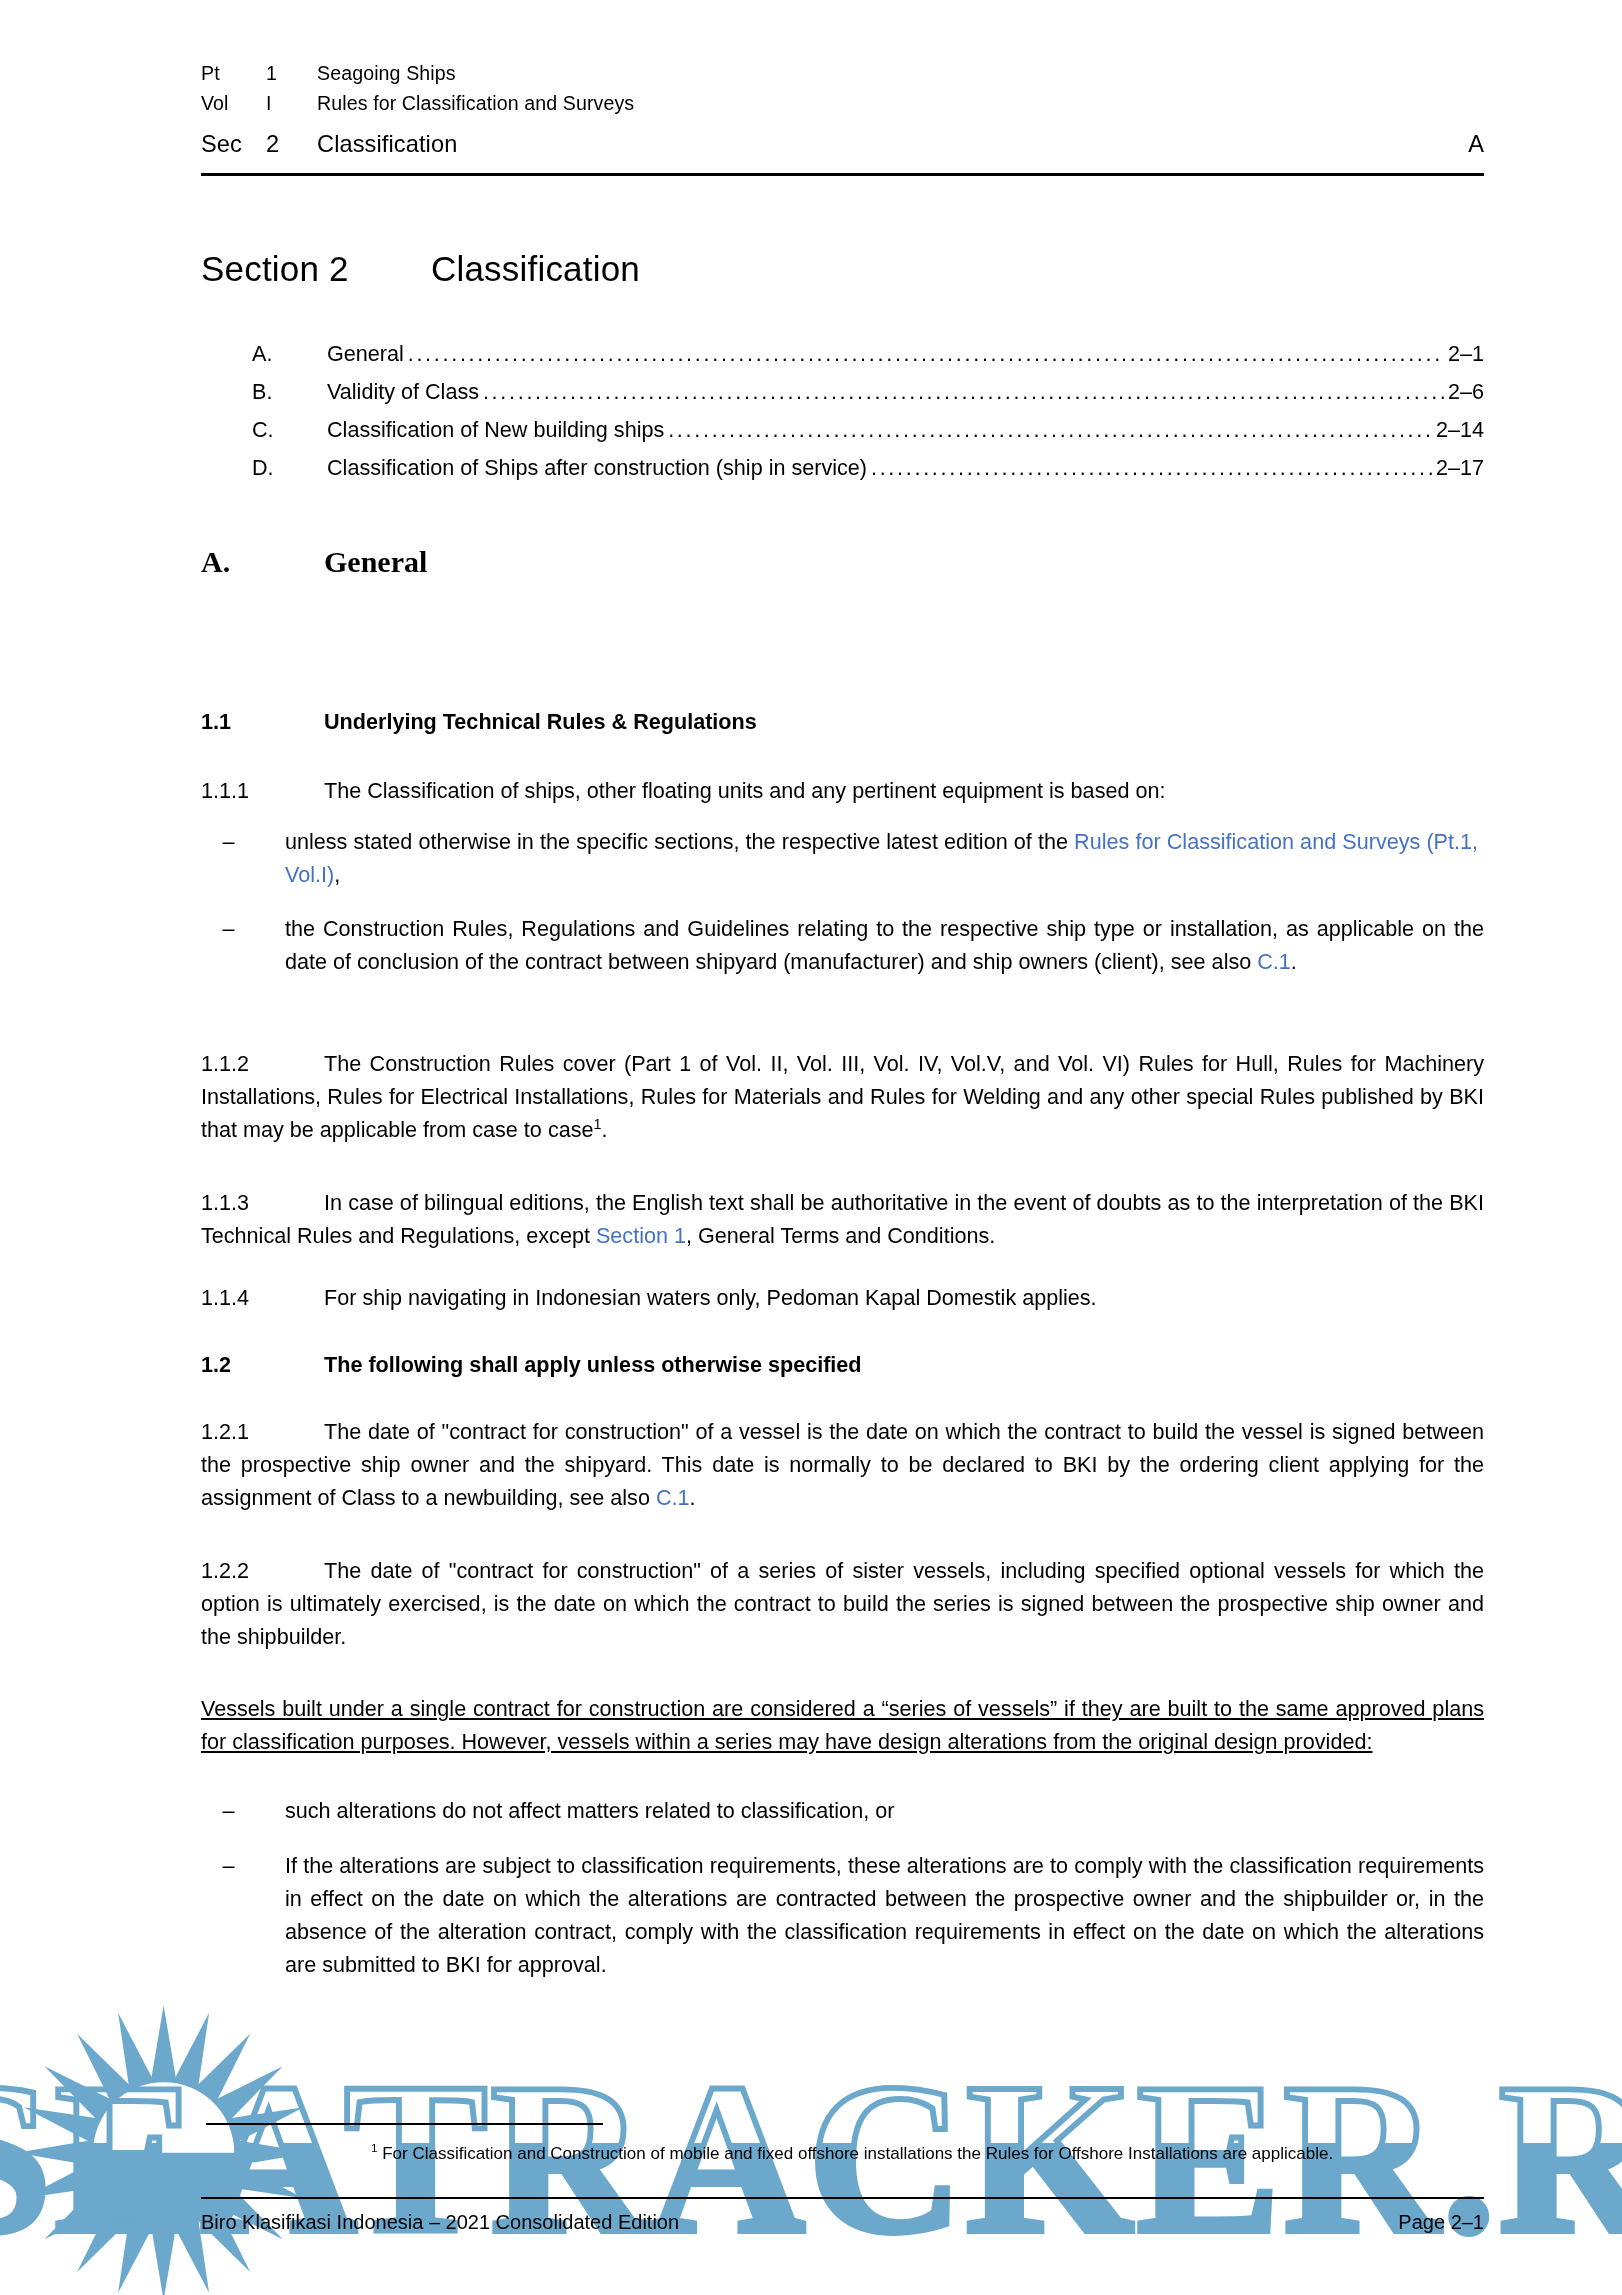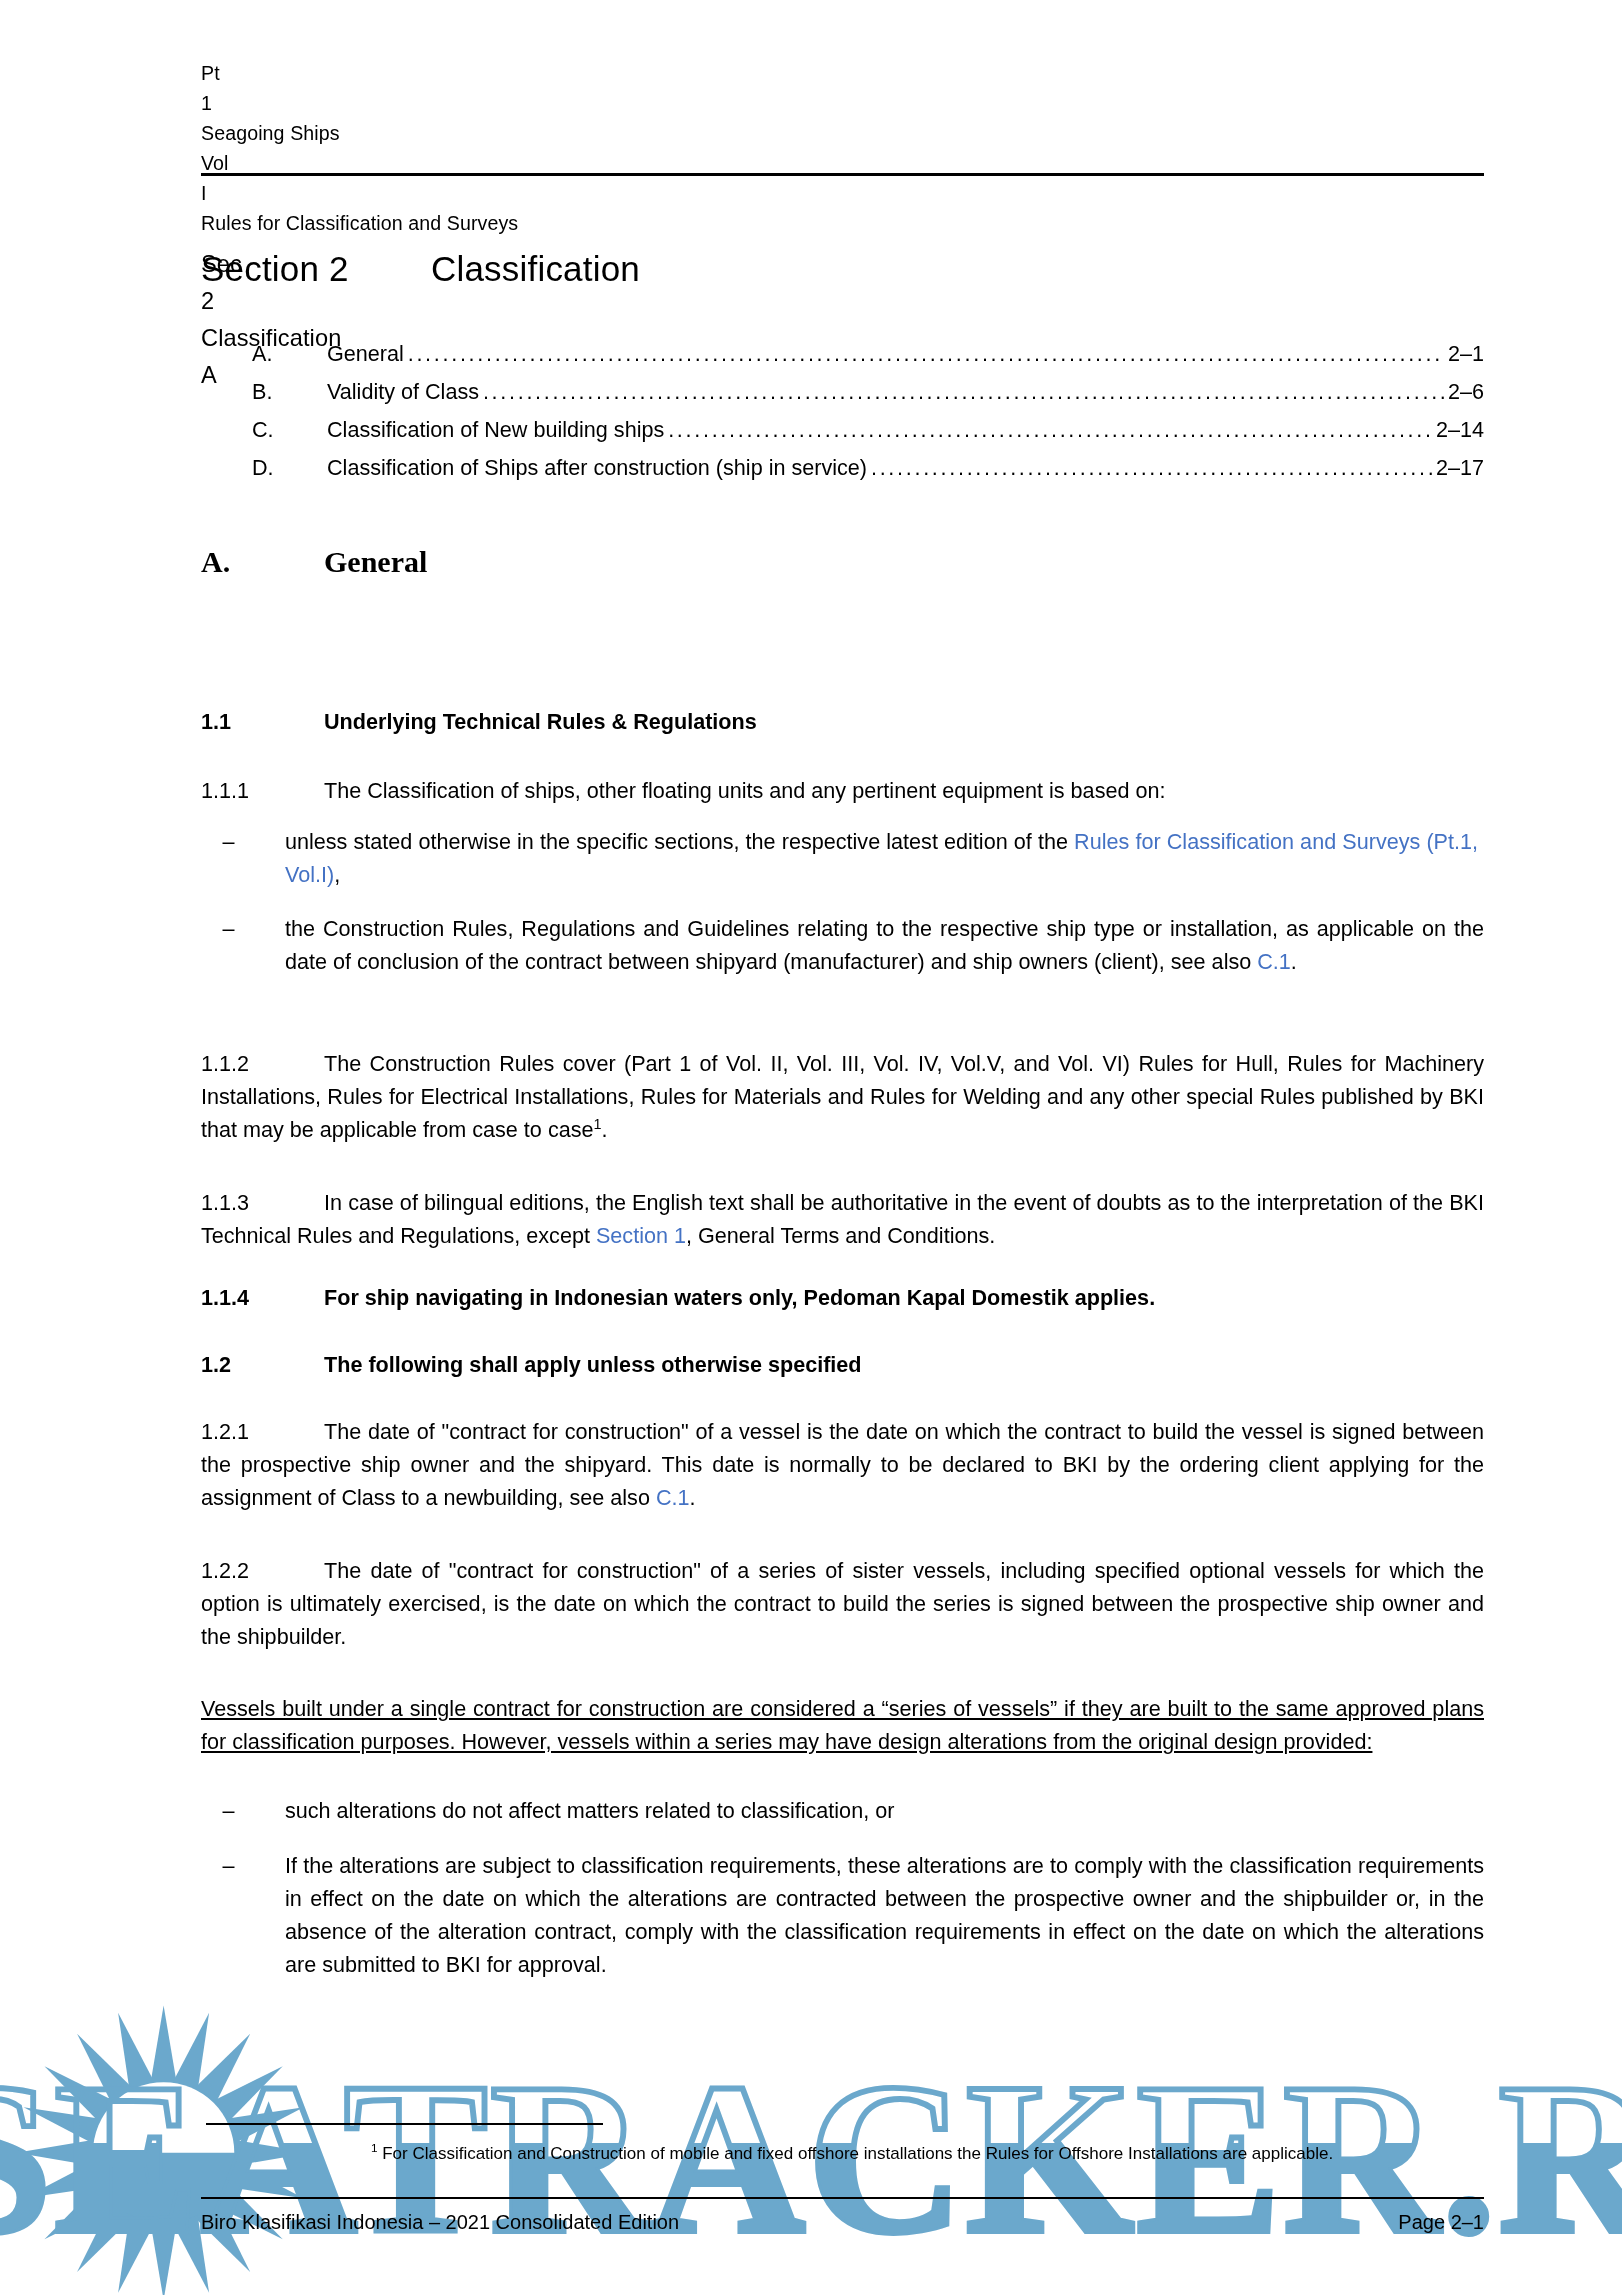--- a/index.html
+++ b/index.html
@@ -50,21 +50,20 @@
     left: 201px;
     top: 58px;
     width: 1283px;
   }
   .rh-row {
     display: flex;
     align-items: baseline;
     font-size: 19.6px;
     line-height: 30px;
     letter-spacing: 0.1px;
-    flex-direction: column;
   }
   .rh-row .c1 { width: 65px; flex: none; }
   .rh-row .c2 { width: 51px; flex: none; }
   .rh-row .c3 { flex: 1 1 auto; }
   .rh-row .c4 { flex: none; text-align: right; }
   .rh-row.sec {
     font-size: 23.6px;
     line-height: 37px;
     margin-top: 7.9px;
   }
@@ -360,21 +359,21 @@
     </div>
 
     <div class="para" style="top:1047px;">
       <span class="pn">1.1.2</span><span>The Construction Rules cover (Part 1 of Vol. II, Vol. III, Vol. IV, Vol.V, and Vol. VI) Rules for Hull, Rules for Machinery Installations, Rules for Electrical Installations, Rules for Materials and Rules for Welding and any other special Rules published by BKI that may be applicable from case to case</span><sup class="fnref">1</sup><span>.</span>
     </div>
 
     <div class="para" style="top:1186px;">
       <span class="pn">1.1.3</span><span>In case of bilingual editions, the English text shall be authoritative in the event of doubts as to the interpretation of the BKI Technical Rules and Regulations, except </span><span class="lnk">Section 1</span><span>, General Terms and Conditions.</span>
     </div>
 
-    <div class="para" style="top:1281px;font-weight:bold;">
+    <div class="para" style="top:1281px;">
       <span class="pn">1.1.4</span><span>For ship navigating in Indonesian waters only, Pedoman Kapal Domestik applies.</span>
     </div>
 
     <div class="h-sub" style="top:1348px;">
       <span class="hn">1.2</span><span>The following shall apply unless otherwise specified</span>
     </div>
 
     <div class="para" style="top:1415px;">
       <span class="pn">1.2.1</span><span>The date of "contract for construction" of a vessel is the date on which the contract to build the vessel is signed between the prospective ship owner and the shipyard. This date is normally to be declared to BKI by the ordering client applying for the assignment of Class to a newbuilding, see also </span><span class="lnk">C.1</span><span>.</span>
     </div>

